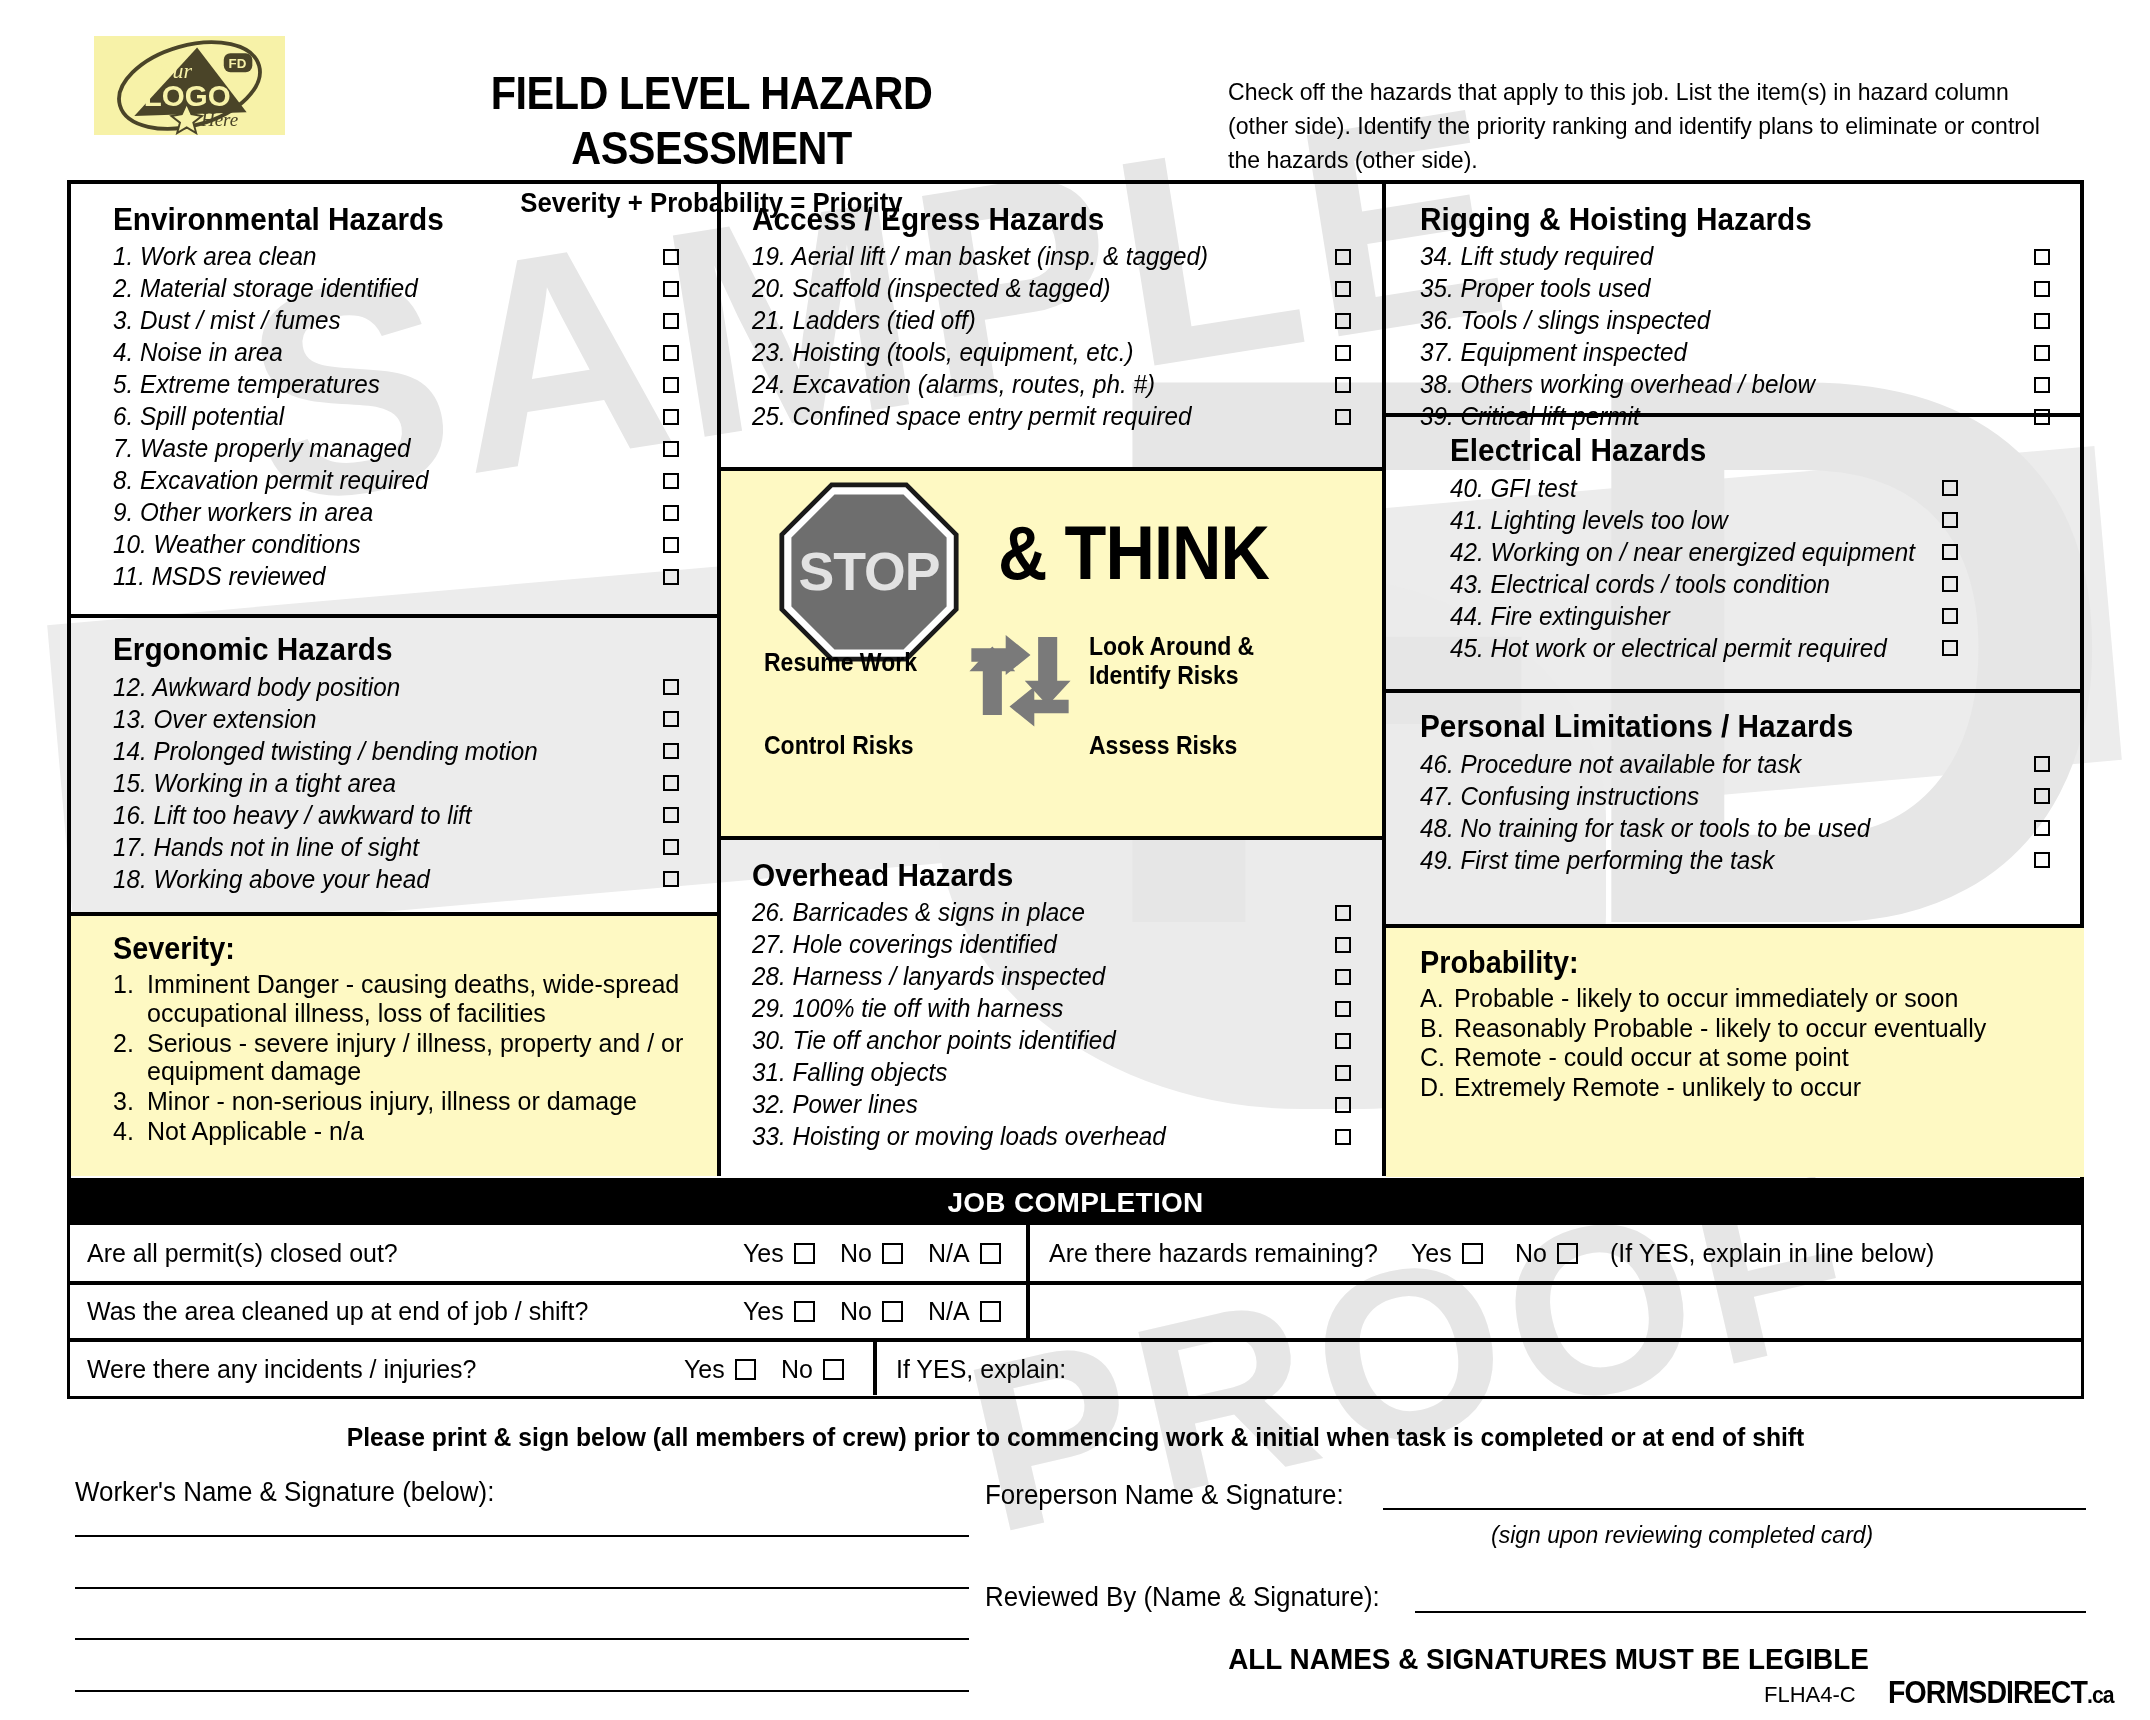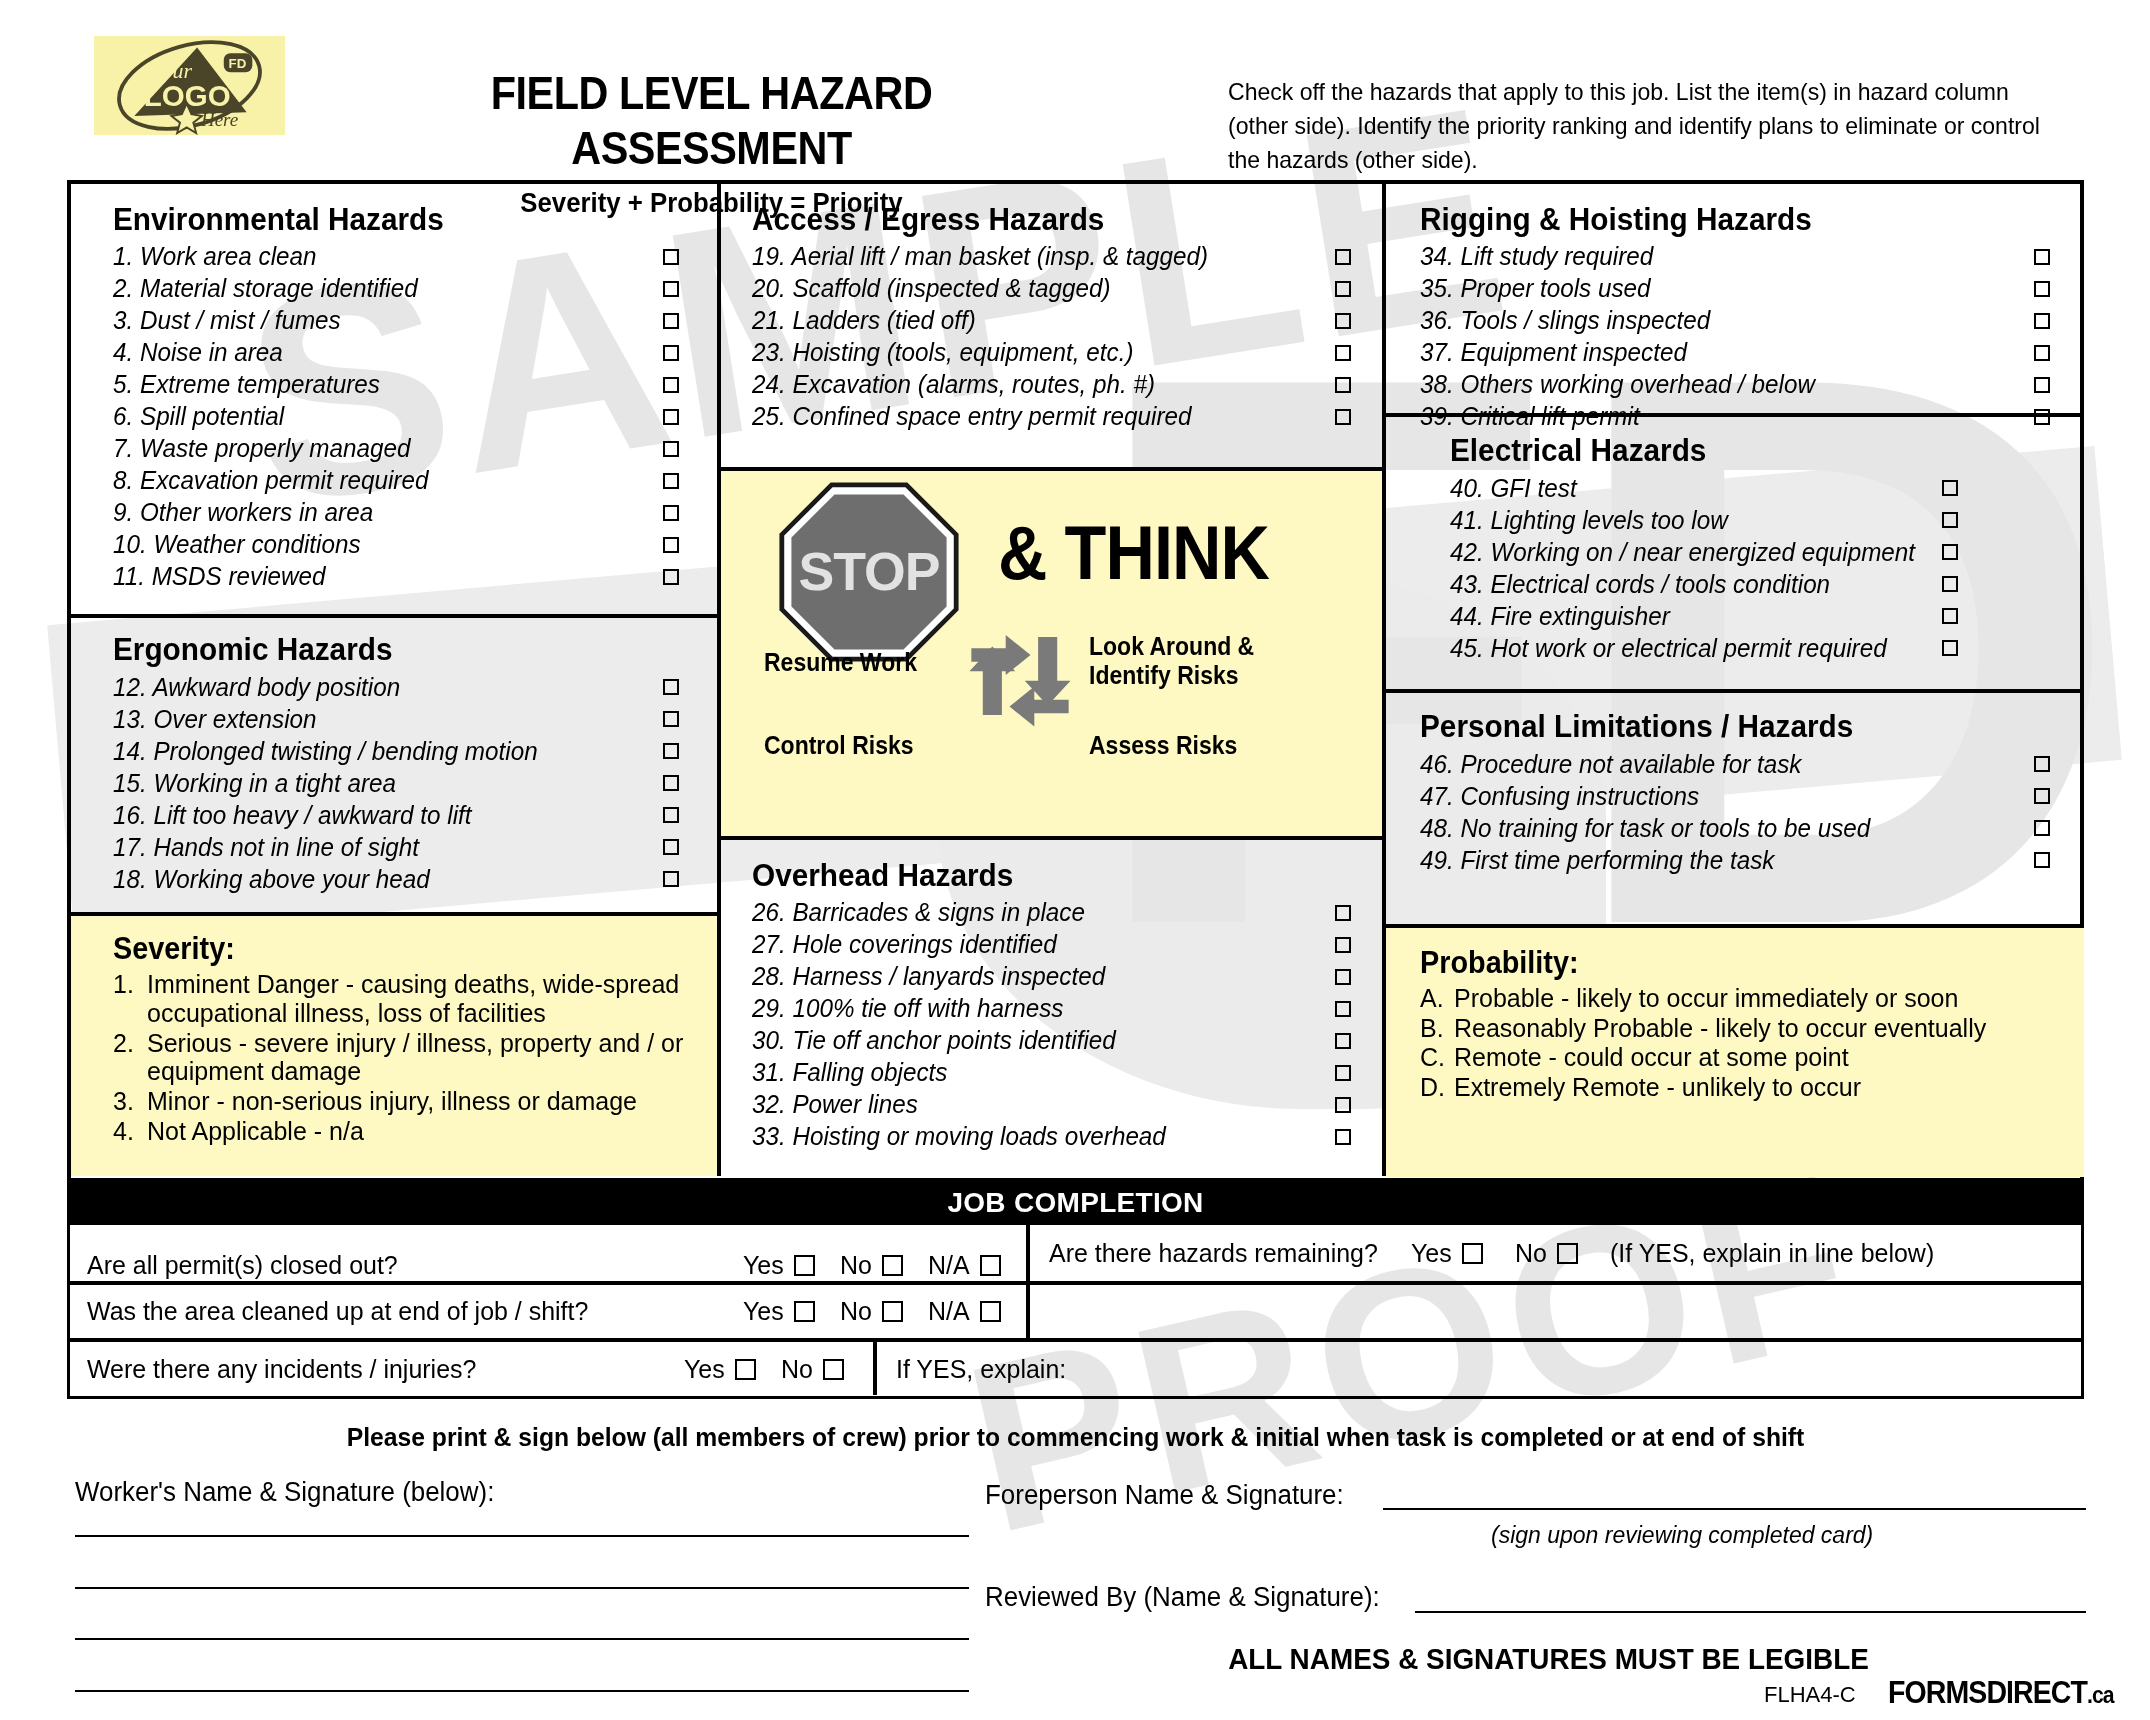--- a/index.html
+++ b/index.html
@@ -557,21 +557,21 @@
   </div>
 
   <div id="jobbar">JOB COMPLETION</div>
 
   <div id="jobtable">
     <div class="hline" style="left:0;top:56px;width:100%;"></div>
     <div class="hline" style="left:0;top:113px;width:100%;"></div>
     <div class="vline" style="left:956px;top:0;height:113px;"></div>
     <div class="vline" style="left:803px;top:113px;height:57px;"></div>
 
-    <div class="jt-cell" style="left:0;top:12px;width:956px;height:56px;padding-left:17px;">
+    <div class="jt-cell" style="left:0;top:0;width:956px;height:56px;padding-left:17px;">
       <span class="jt-txt">Are all permit(s) closed out?</span>
       <span style="flex:1 1 auto;"></span>
       <span class="jt-txt">Yes</span>
       <span class="ynbox"></span>
       <span class="jt-txt" style="margin-left:25px;">No</span>
       <span class="ynbox"></span>
       <span class="jt-txt" style="margin-left:25px;">N/A</span>
       <span class="ynbox"></span>
       <span style="width:25px;"></span>
     </div>

